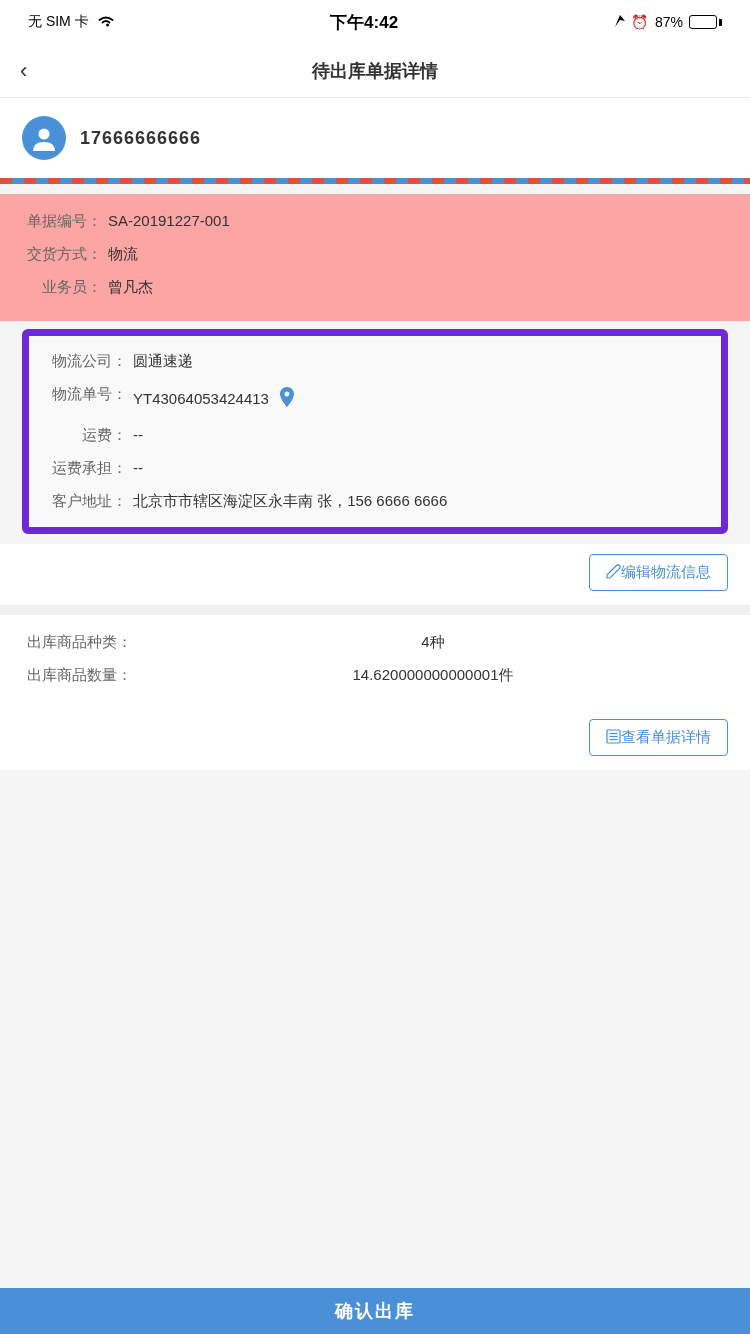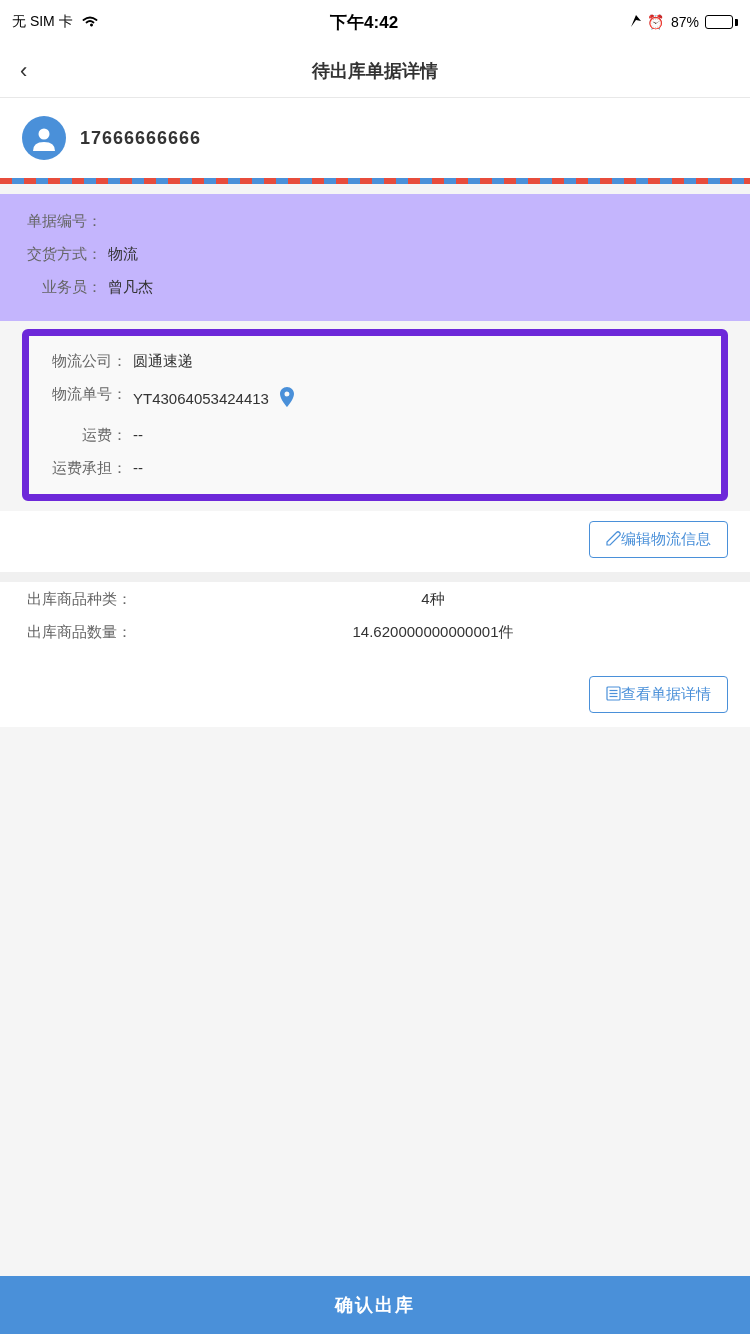--- a/index.html
+++ b/index.html
@@ -13,21 +13,21 @@
       overflow-x: hidden;
     }
 
     
     .status-bar {
       background: #fff;
       height: 44px;
       display: flex;
       align-items: center;
       justify-content: space-between;
-      padding: 0 12px;
+      padding: 0 28px;
       font-size: 15px;
       font-weight: 500;
     }
     .status-left { display: flex; align-items: center; gap: 8px; font-size: 14px; }
     .status-center { font-size: 17px; font-weight: 600; }
     .status-right { display: flex; align-items: center; gap: 6px; font-size: 14px; }
     .battery-bar {
       display: inline-flex; align-items: center;
     }
     .battery-body {
@@ -94,21 +94,21 @@
     }
     .customer-phone {
       font-size: 18px;
       font-weight: 600;
       color: #333;
       letter-spacing: 1px;
     }
 
     
     .info-section {
-      background: #c4b5fd;
+      background: #fca5a5;
       margin-top: 10px;
       padding: 18px 22px 10px 22px;
     }
     .info-row {
       display: flex;
       align-items: flex-start;
       margin-bottom: 14px;
       font-size: 15px;
     }
     .info-label {
@@ -183,21 +183,21 @@
 
     
     .section-sep {
       height: 10px;
       background: #f0f0f0;
     }
 
     
     .goods-section {
       background: #fff;
-      padding: 8px 22px 10px 22px;
+      padding: 18px 22px 10px 22px;
     }
     .goods-row {
       display: flex;
       align-items: center;
       margin-bottom: 14px;
       font-size: 15px;
     }
     .goods-label {
       color: #666;
       min-width: 110px;
@@ -230,21 +230,21 @@
     .confirm-btn-area {
       background: #fff;
       padding: 0;
       position: fixed;
       bottom: 0;
       left: 0;
       width: 750px;
     }
     .confirm-btn {
       width: 100%;
-      height: 58px;
+      height: 46px;
       background: #4a90d9;
       border: none;
       color: #fff;
       font-size: 18px;
       font-weight: 600;
       letter-spacing: 2px;
       cursor: pointer;
     }
 
     .content-area {
@@ -296,20 +296,21 @@
       </svg>
     </div>
     <span class="customer-phone">17666666666</span>
   </div>
 
   <div class="dashed-divider"></div>
 
   <div class="info-section">
     <div class="info-row">
       <span class="info-label">单据编号：</span>
+      <span class="info-value">SA-20191227-001</span>
     </div>
     <div class="info-row">
       <span class="info-label">交货方式：</span>
       <span class="info-value">物流</span>
     </div>
     <div class="info-row">
       <span class="info-label">业务员：</span>
       <span class="info-value">曾凡杰</span>
     </div>
   </div>
@@ -330,20 +331,24 @@
         </span>
       </span>
     </div>
     <div class="logistics-row">
       <span class="logistics-label">运费：</span>
       <span class="logistics-value">--</span>
     </div>
     <div class="logistics-row">
       <span class="logistics-label">运费承担：</span>
       <span class="logistics-value">--</span>
+    </div>
+    <div class="logistics-row">
+      <span class="logistics-label">客户地址：</span>
+      <span class="logistics-value">北京市市辖区海淀区永丰南  张，156 6666 6666</span>
     </div>
   </div>
 
   <div class="edit-logistics-btn">
     <button class="btn-outline">
       <span>
         <svg width="15" height="15" viewBox="0 0 15 15">
           <path d="M1 11L10.5 1.5a2.12 2.12 0 0 1 3 3L4 14H1v-3z" stroke="#4a90d9" stroke-width="1.2" fill="none"></path>
         </svg>
       </span>

